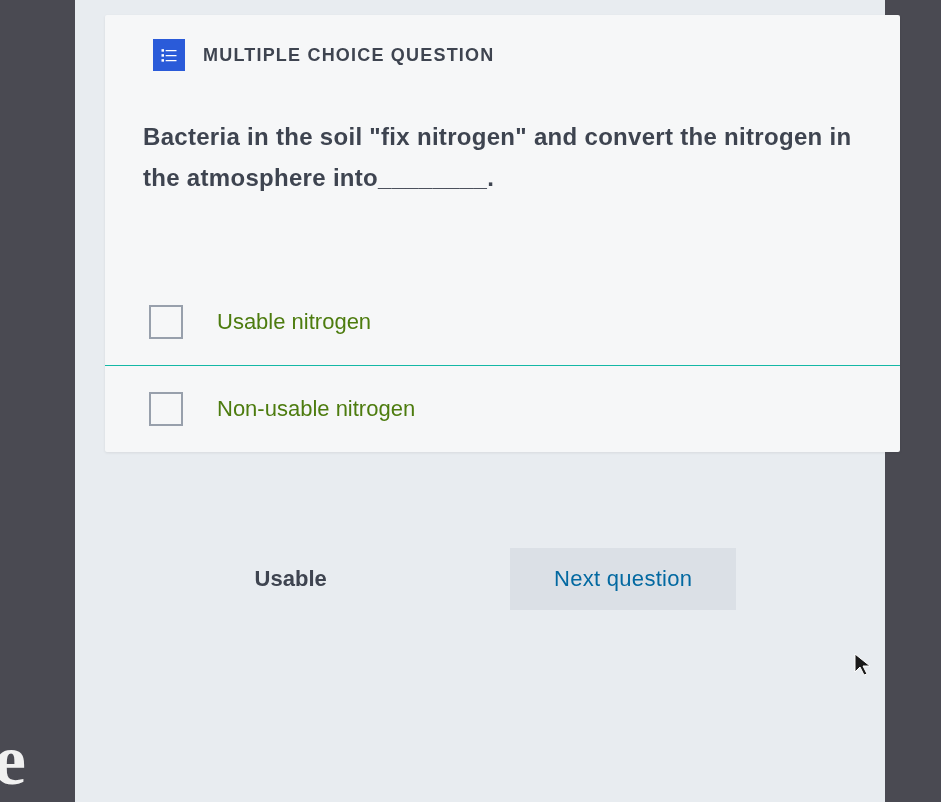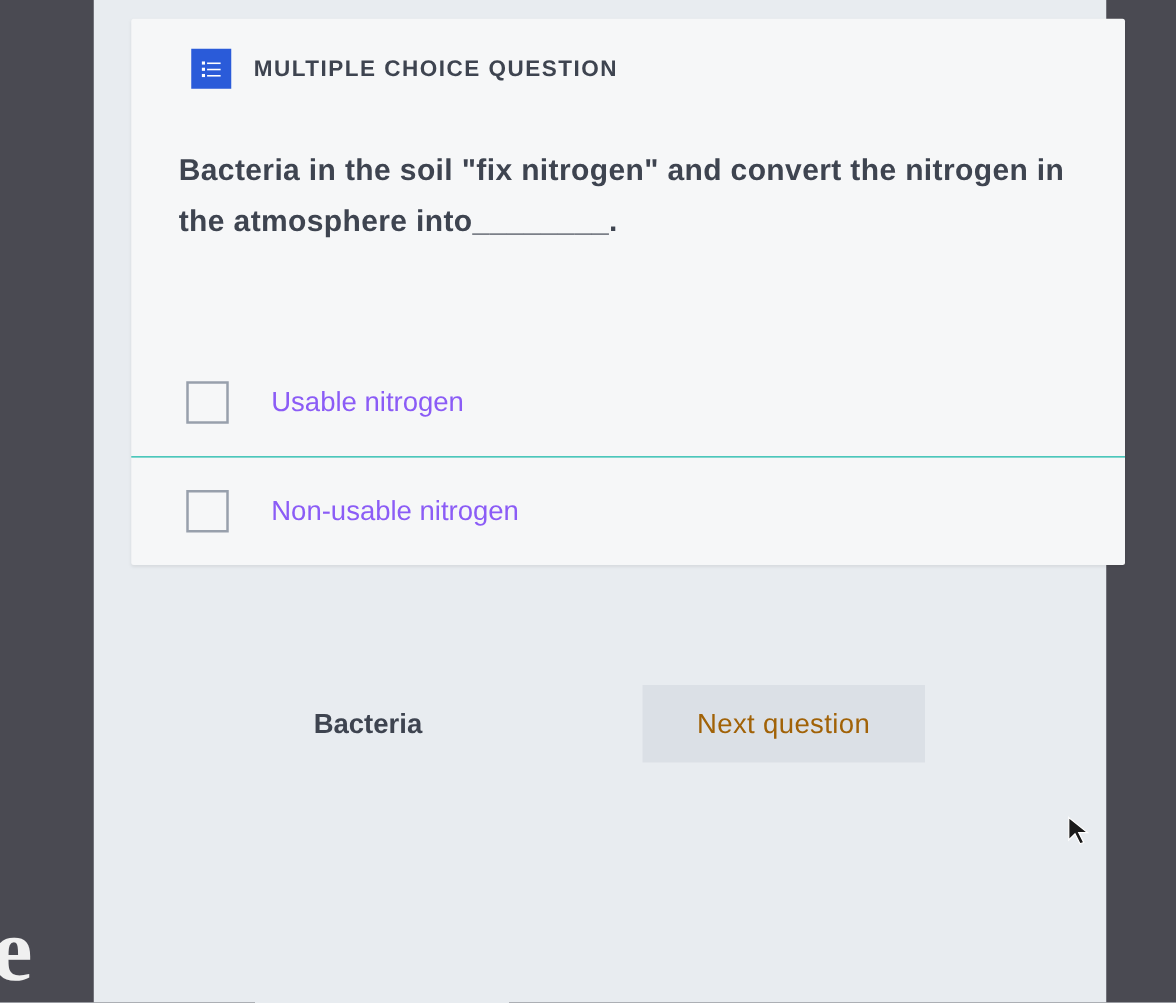--- a/index.html
+++ b/index.html
@@ -81,21 +81,21 @@
     }
     .checkbox {
       width: 34px;
       height: 34px;
       border: 2px solid #98a0ac;
       background: #f6f7f8;
       flex-shrink: 0;
     }
     .option-label {
       font-size: 22px;
-      color: #8b5cf6;
+      color: #4d7c0f;
       font-weight: 400;
     }
     .actions {
       position: absolute;
       left: 105px;
       top: 530px;
       width: 745px;
       display: flex;
       justify-content: space-around;
       align-items: center;
@@ -106,21 +106,21 @@
       font-weight: 600;
       color: #3e4450;
       background: transparent;
       border: none;
       cursor: pointer;
       padding: 18px 36px;
     }
     .next-btn {
       font-size: 22px;
       font-weight: 500;
-      color: #a16207;
+      color: #0369a1;
       background: #dbe0e6;
       border: none;
       padding: 18px 44px;
       cursor: default;
       letter-spacing: 0.3px;
     }
     .cursor {
       position: absolute;
       left: 853px;
       top: 652px;
@@ -164,21 +164,21 @@
       <div class="option-label">Usable nitrogen</div>
     </div>
     <div class="option-row">
       <div class="checkbox"></div>
       <div class="option-label">Non-usable nitrogen</div>
     </div>
   </div>
 </div>
 
 <div class="actions">
-  <button class="rewatch-btn">Bacteria</button>
+  <button class="rewatch-btn">Usable</button>
   <button class="next-btn">Next question</button>
 </div>
 
 <div class="cursor">
   <svg width="20" height="26" viewBox="0 0 20 26">
     <path d="M2 2 L2 20 L7 15 L11 23 L14 22 L10 14 L17 14 Z" fill="#1a1a1a" stroke="#ffffff" stroke-width="1"></path>
   </svg>
 </div>
 
 <div class="partial-glyph">e</div>

